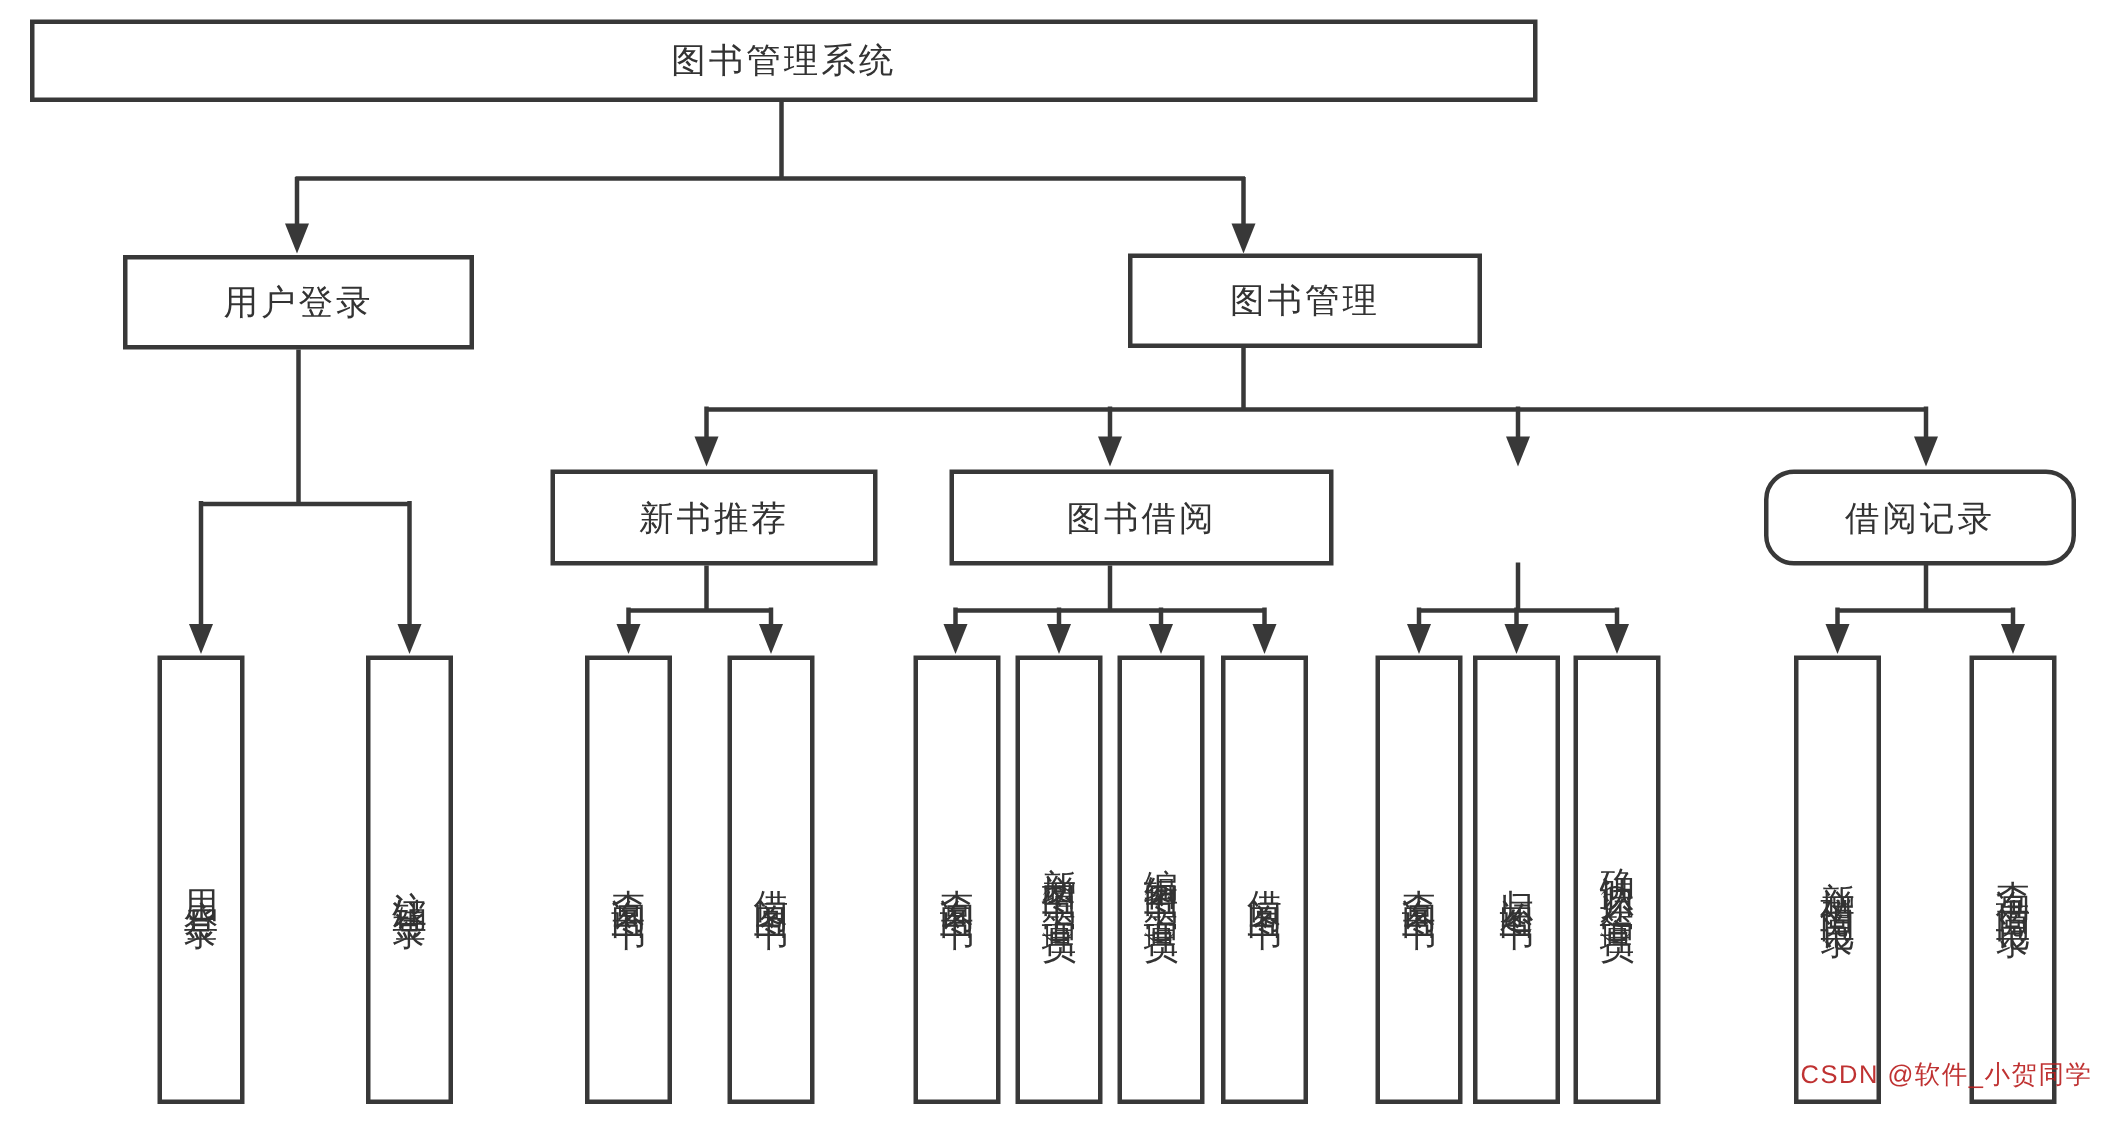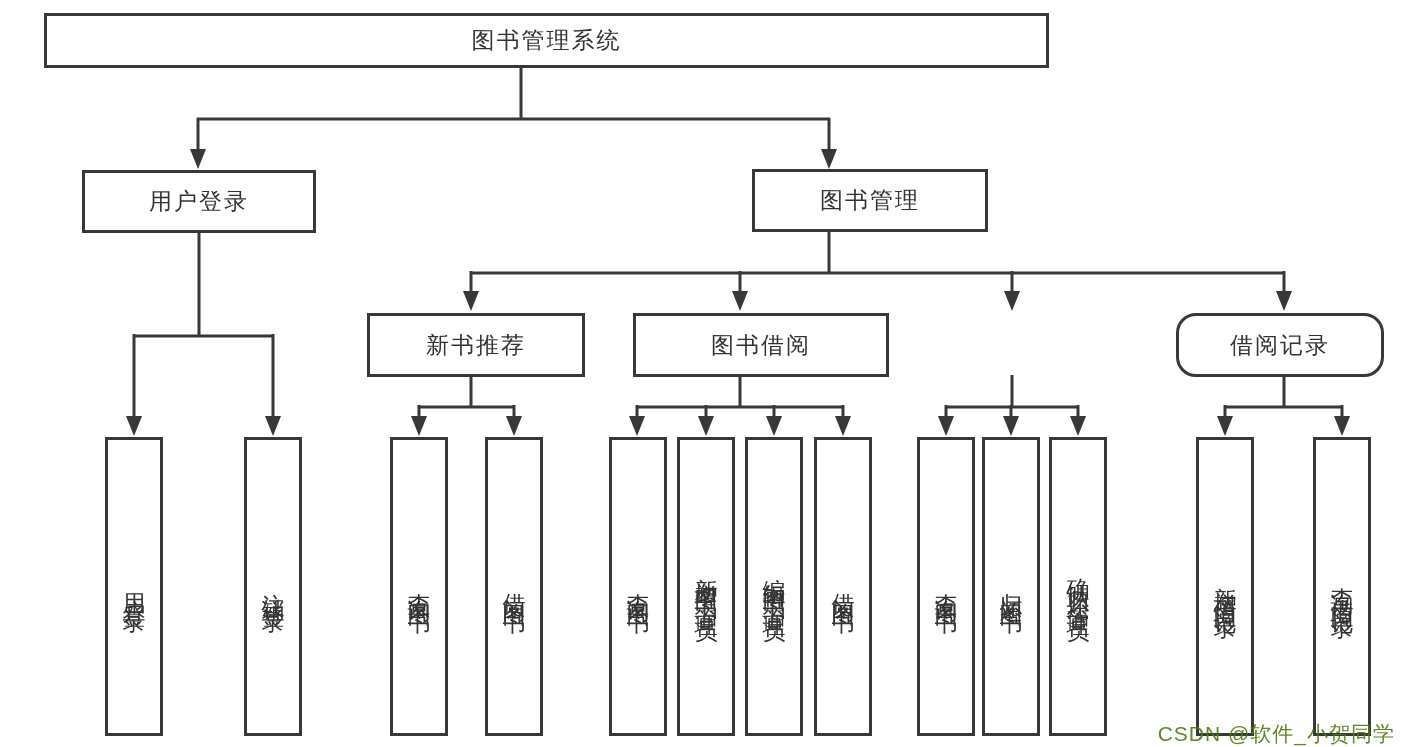--- a/index.html
+++ b/index.html
@@ -40,24 +40,24 @@
   .leaf {
     writing-mode: vertical-rl;
     text-orientation: mixed;
     letter-spacing: 6px;
     font-size: 23px;
     padding: 4px 0;
     line-height: 1;
   }
   .watermark {
     position: absolute;
-    top: 720px;
+    top: 705px;
     right: 10px;
-    font-size: 21px;
-    color: #4d7c0f;
+    font-size: 17px;
+    color: #b91c1c;
     opacity: 0.9;
     letter-spacing: 1px;
     z-index: 5;
     white-space: nowrap;
   }
 </style>
 </head>
 <body>
 
 <div class="stage">
@@ -124,21 +124,21 @@
     <g>
       <path d="M1284 375 L1284 407"></path>
       <path d="M1225 407 L1342 407"></path>
       <path d="M1225 405 L1225 417"></path>
       <path d="M1342 405 L1342 417"></path>
       <polygon points="1217,416 1233,416 1225,436"></polygon>
       <polygon points="1334,416 1350,416 1342,436"></polygon>
     </g>
   </svg>
 
-  <div class="box" style="left:20px; top:13px; width:1005px; height:55px;margin-left:24px;">图书管理系统</div>
+  <div class="box" style="left:20px; top:13px; width:1005px; height:55px;">图书管理系统</div>
 
   <div class="box" style="left:82px; top:170px; width:234px; height:63px;">用户登录</div>
   <div class="box" style="left:752px; top:169px; width:236px; height:63px;">图书管理</div>
 
   <div class="box" style="left:367px; top:313px; width:218px; height:64px;">新书推荐</div>
   <div class="box" style="left:633px; top:313px; width:256px; height:64px;">图书借阅</div>
   <div class="box" style="left:1176px; top:313px; width:208px; height:64px;border-radius:20px;">借阅记录</div>
 
   <div class="box leaf" style="left:105px; top:437px; width:58px; height:299px;">用户登录</div>
   <div class="box leaf" style="left:244px; top:437px; width:58px; height:299px;">注销登录</div>

